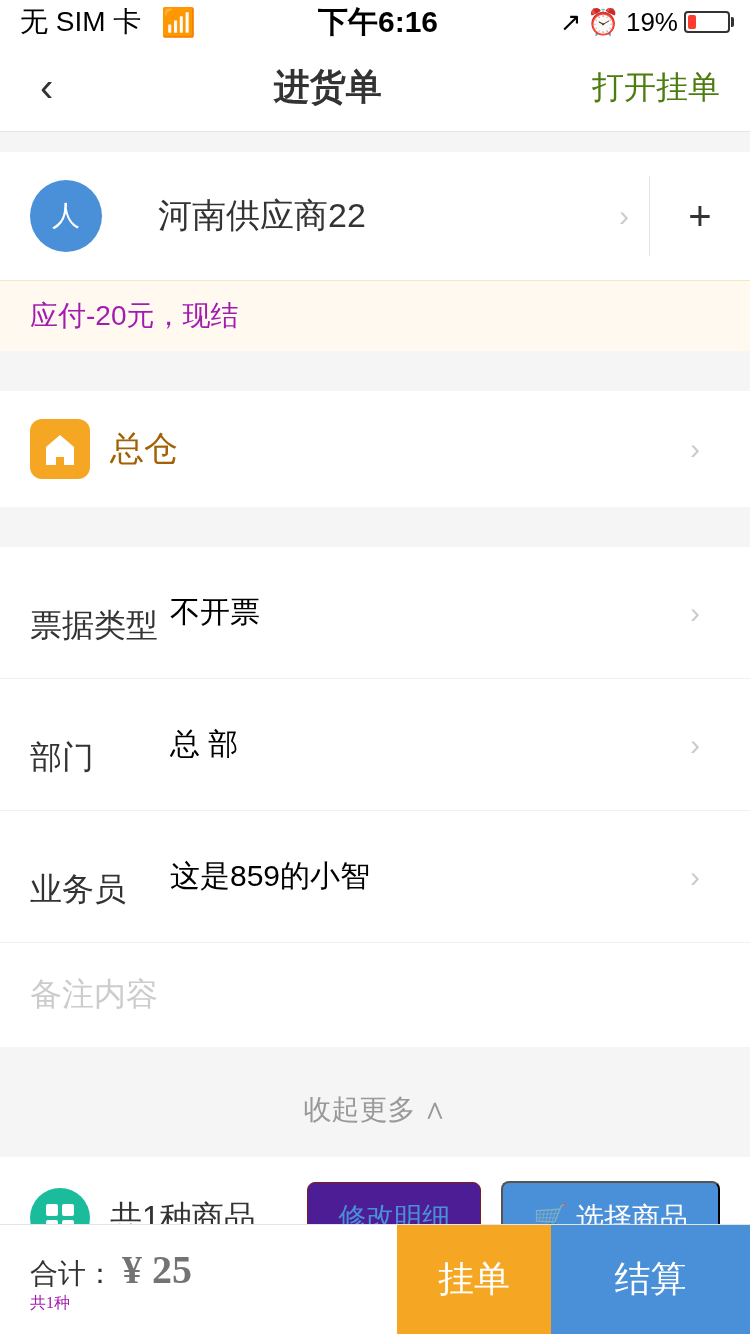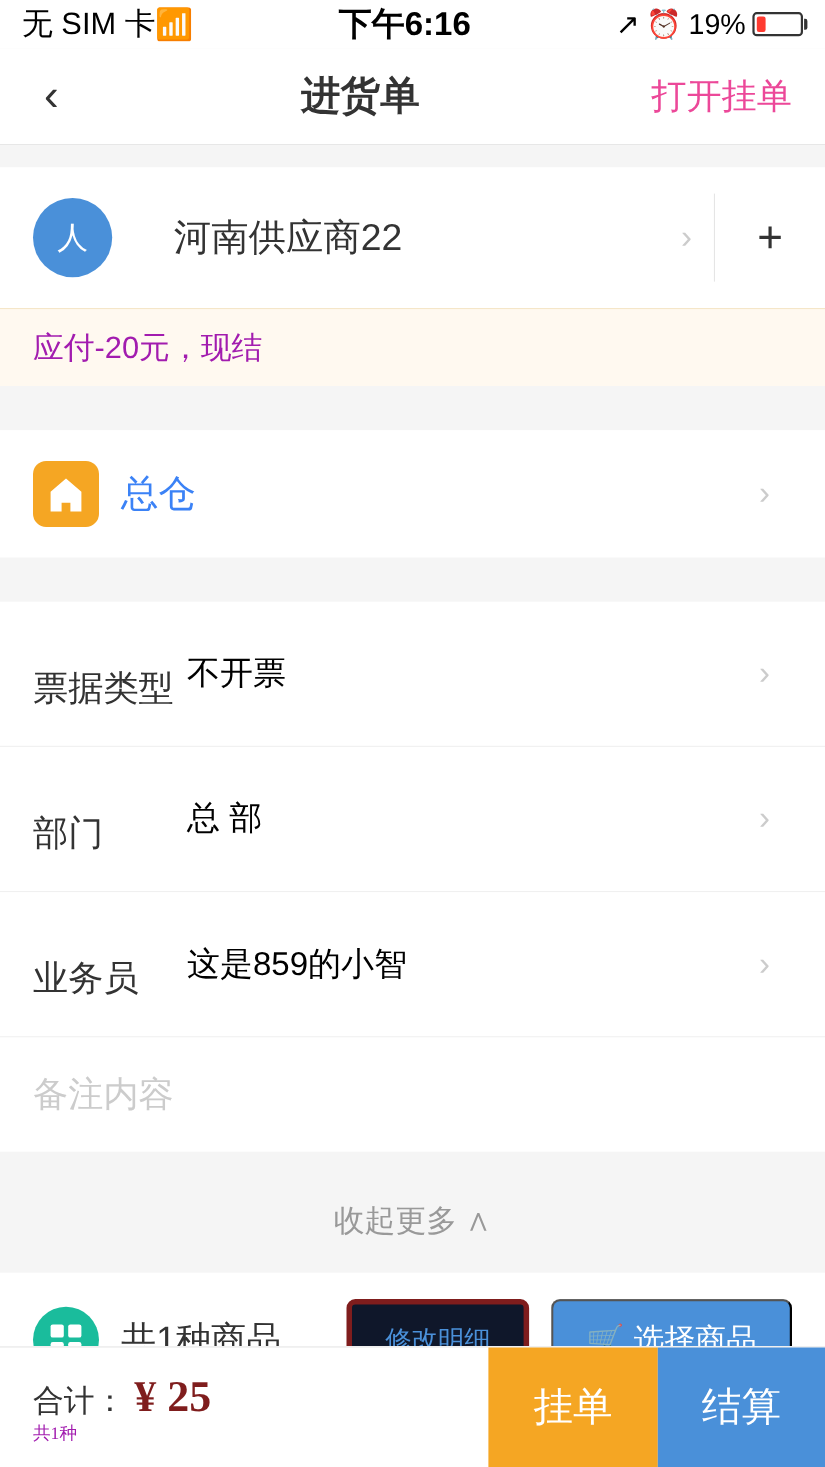--- a/index.html
+++ b/index.html
@@ -17,21 +17,21 @@
     .status-bar {
       background: #fff;
       height: 44px;
       display: flex;
       align-items: center;
       justify-content: space-between;
       padding: 0 20px;
       font-size: 28px;
       font-weight: 500;
     }
-    .status-left { display: flex; align-items: center; gap: 0; }
+    .status-left { display: flex; align-items: center; gap: 20px; }
     .status-center { font-size: 30px; font-weight: 600; }
     .status-right { display: flex; align-items: center; gap: 6px; font-size: 26px; }
     .battery-icon {
       width: 46px; height: 22px; border: 2px solid #333; border-radius: 4px;
       position: relative; display: inline-flex; align-items: center; padding: 2px;
     }
     .battery-icon::after {
       content: ''; position: absolute; right: -6px; top: 50%;
       transform: translateY(-50%); width: 3px; height: 10px;
       background: #333; border-radius: 0 2px 2px 0;
@@ -57,21 +57,21 @@
       cursor: pointer;
       padding: 10px;
     }
     .nav-title {
       font-size: 36px;
       font-weight: 600;
       color: #333;
     }
     .nav-action {
       font-size: 32px;
-      color: #ec4899;
+      color: #4d7c0f;
       cursor: pointer;
     }
 
     
     .section-gap {
       height: 20px;
       background: #f5f5f5;
     }
 
     
@@ -178,21 +178,21 @@
       width: 60px; height: 60px;
       border-radius: 12px;
       background: #f5a623;
       display: flex; align-items: center; justify-content: center;
       margin-right: 20px;
       flex-shrink: 0;
     }
     .warehouse-name {
       flex: 1;
       font-size: 34px;
-      color: #3b82f6;
+      color: #a16207;
     }
 
     
     .collapse-bar {
       background: #f5f5f5;
       text-align: center;
       padding: 24px;
       font-size: 28px;
       color: #999;
       cursor: pointer;
@@ -214,25 +214,25 @@
       background: #1abc9c;
       display: flex; align-items: center; justify-content: center;
       flex-shrink: 0;
     }
     .products-count-text {
       flex: 1;
       font-size: 32px;
       color: #333;
     }
     .btn-outline {
-      border: 5px solid #7f1d1d;
+      border: 1px solid #7f1d1d;
       color: #4a90d9;
-      background: #0f172a;
+      background: #4c1d95;
       padding: 16px 30px;
-      font-size: 24px;
+      font-size: 28px;
       border-radius: 8px;
       cursor: pointer;
     }
     .btn-primary {
       background: #4a90d9;
       color: #fff;
       padding: 16px 30px;
       font-size: 28px;
       border-radius: 8px;
       cursor: pointer;
@@ -293,32 +293,32 @@
       font-family: Liberation Serif, serif;
     }
     .total-section {
       flex: 1;
       display: flex;
       flex-direction: column;
       justify-content: center;
       padding: 0 30px;
     }
     .total-label { font-size: 28px; color: #333; }
-    .total-amount { font-size: 40px; color: #7f1d1d; font-weight: 600; }
+    .total-amount { font-size: 40px; color: #737373; font-weight: 600; }
     .total-count { font-size: 16px; color: #a21caf; }
     .btn-hold {
       width: 154px;
       background: #f5a623;
       color: #fff;
       font-size: 36px;
       display: flex; align-items: center; justify-content: center;
       cursor: pointer;
     }
     .btn-checkout {
-      width: 152px;
+      width: 199px;
       background: #4a90d9;
       color: #fff;
       font-size: 36px;
       display: flex; align-items: center; justify-content: center;
       cursor: pointer;
       text-align: center;
     }
 
     
     .owl-logo {

